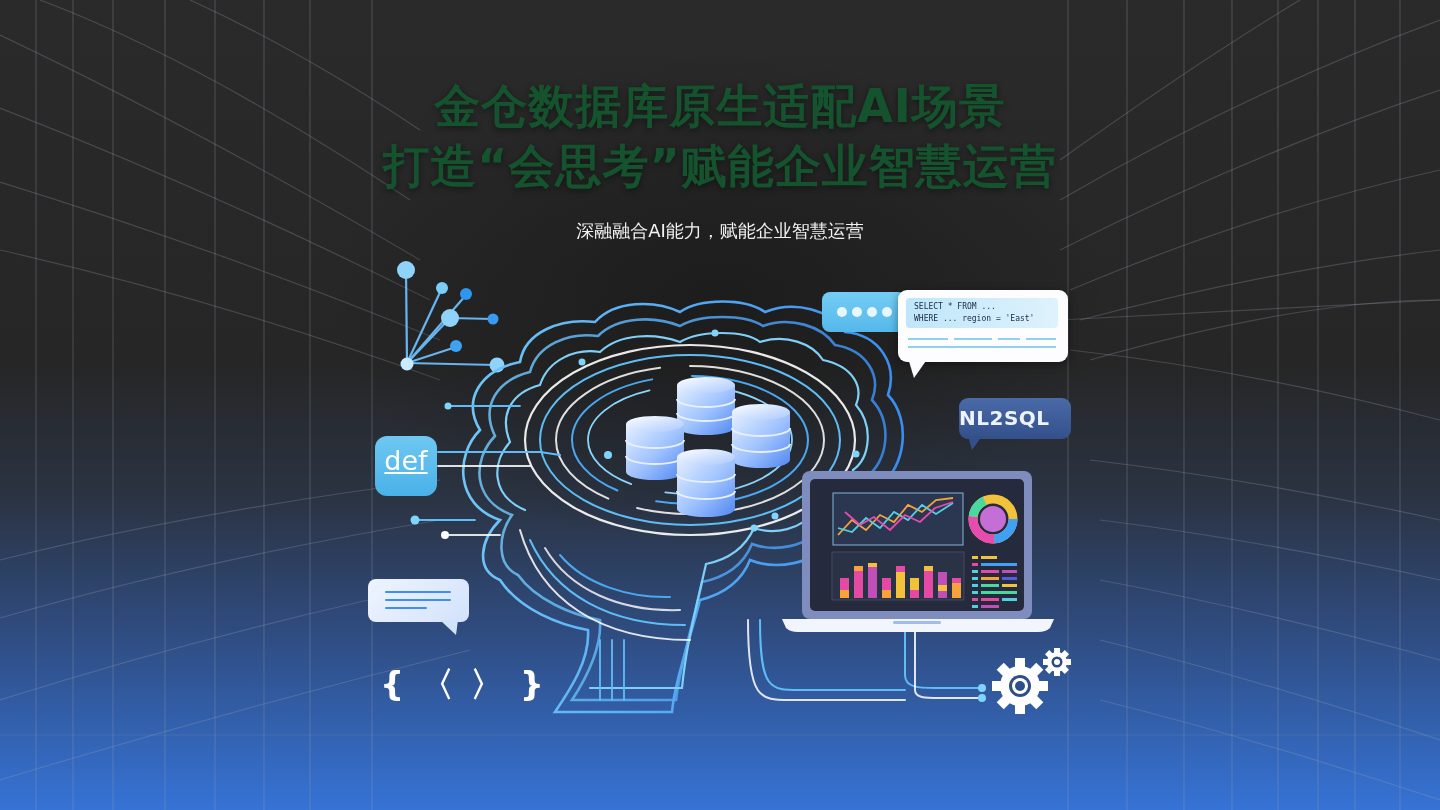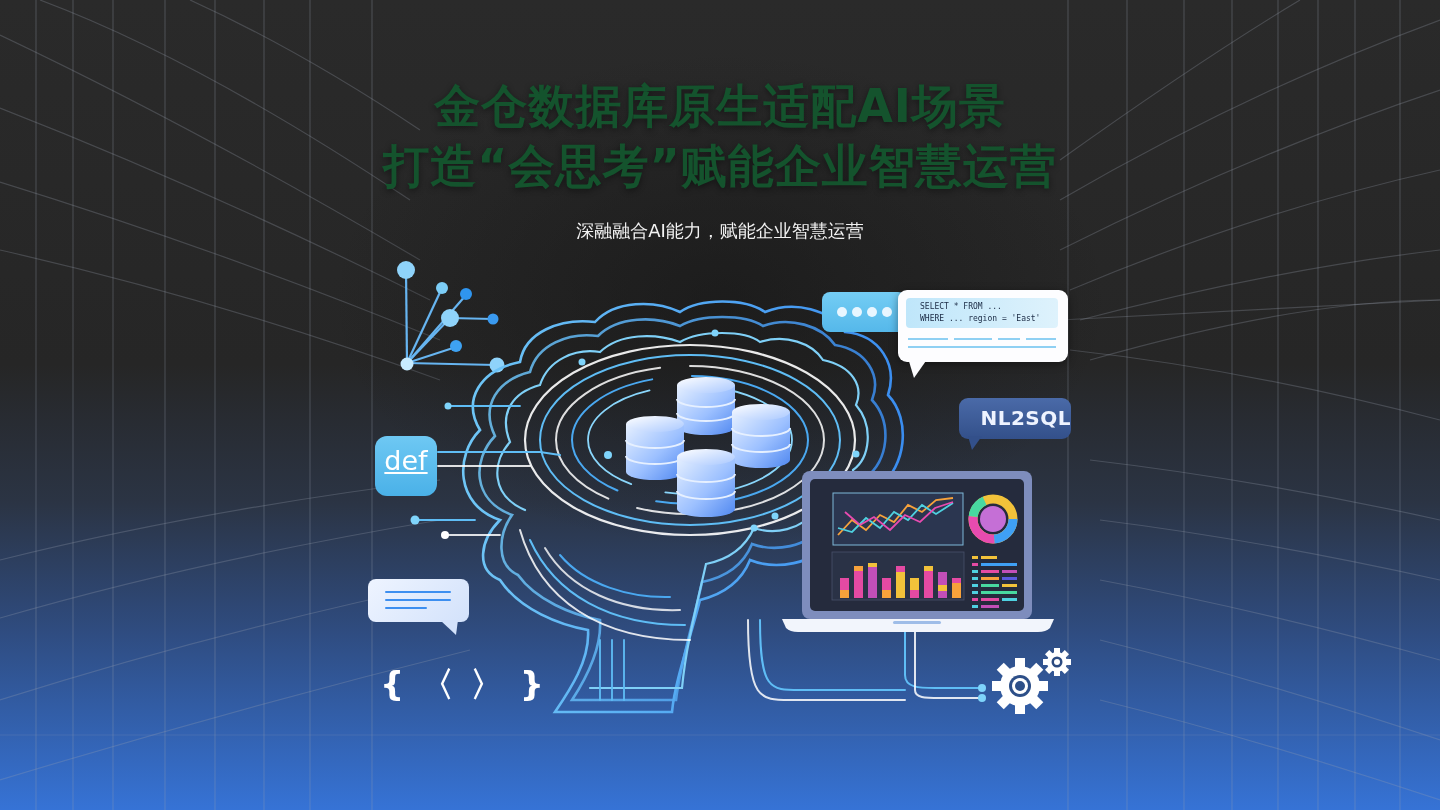--- a/index.html
+++ b/index.html
@@ -34,32 +34,32 @@
   .bubble-dots span { width:10px; height:10px; border-radius:50%; background:#e8f6ff; display:block; }
 
   .sql-bubble {
     position:absolute; left:898px; top:290px; width:170px; height:72px;
     background:#fdfdff; border-radius:9px; box-shadow:0 2px 8px rgba(0,0,0,0.4);
   }
   .sql-bubble .code {
     position:absolute; left:8px; top:8px; width:152px; height:30px;
     background:linear-gradient(90deg,#bfe6fa,#def2fc); border-radius:4px;
     font-family:"DejaVu Sans Mono", monospace; font-size:8px; line-height:12px;
-    color:#1a2a44; padding:3px 14px; box-sizing:border-box; white-space:pre; overflow:hidden;
+    color:#1a2a44; padding:3px 8px; box-sizing:border-box; white-space:pre; overflow:hidden;
   }
   .sql-bubble .ln { position:absolute; height:2px; background:#8fd0f3; }
   .sql-tail {
     position:absolute; left:908px; top:358px; width:0; height:0;
     border-left:6px solid transparent; border-right:14px solid transparent; border-top:20px solid #fdfdff;
   }
 
   .nl2sql {
     position:absolute; left:959px; top:398px; width:112px; height:41px;
     background:linear-gradient(180deg,#4a6aa8,#33508a); border-radius:9px;
-    color:#eef3ff; font-size:20px; font-weight:bold; text-align:right; line-height:41px;
+    color:#eef3ff; font-size:20px; font-weight:bold; text-align:left; line-height:41px;
     letter-spacing:0.5px;
   }
   .nl2sql-tail {
     position:absolute; left:968px; top:436px; width:0; height:0;
     border-left:4px solid transparent; border-right:10px solid transparent; border-top:14px solid #33508a;
   }
 
   .def-bubble {
     position:absolute; left:375px; top:436px; width:62px; height:60px;
     background:linear-gradient(180deg,#6ec8f3,#4ab1e8); border-radius:12px;

